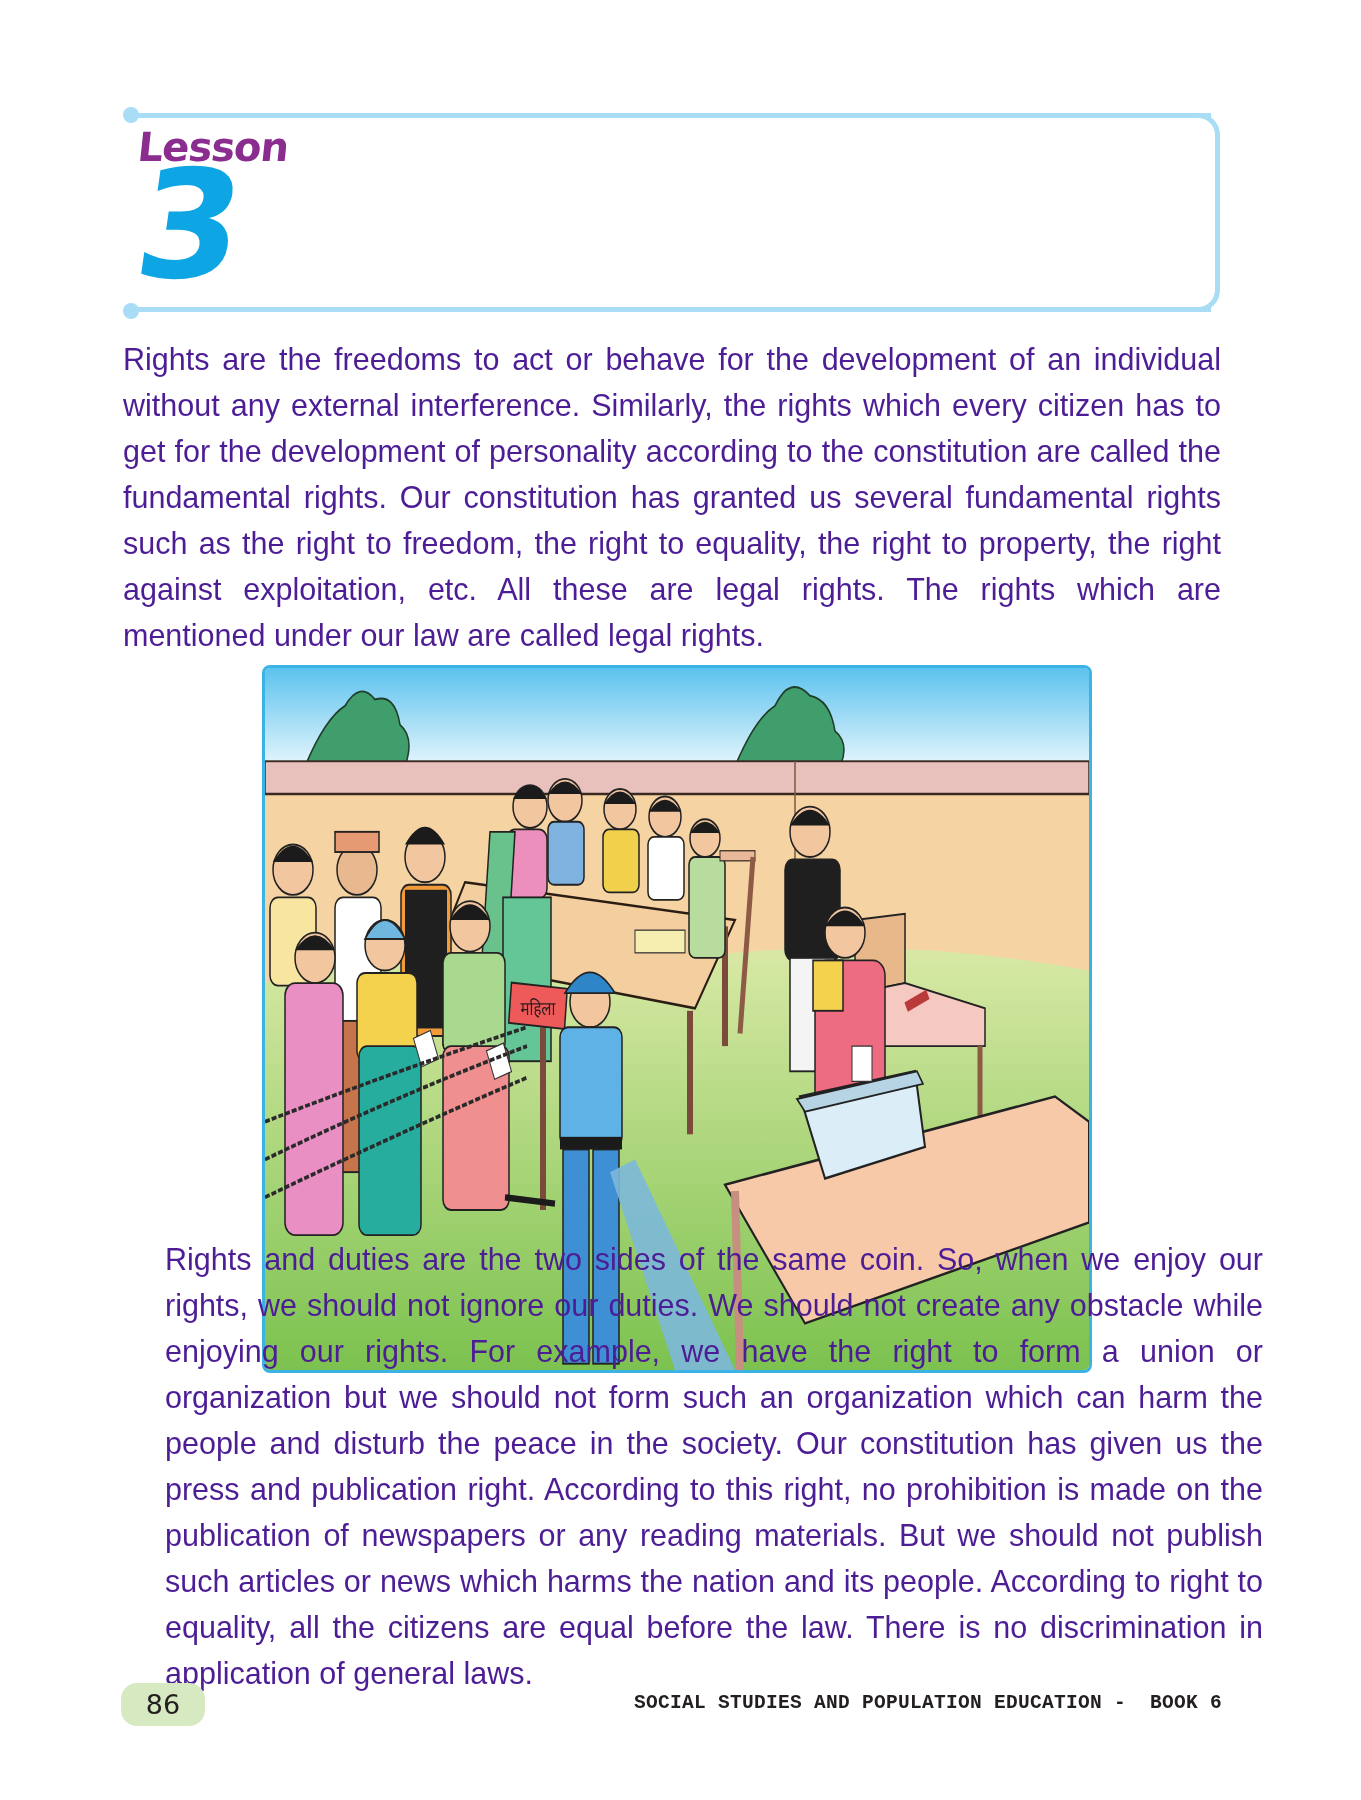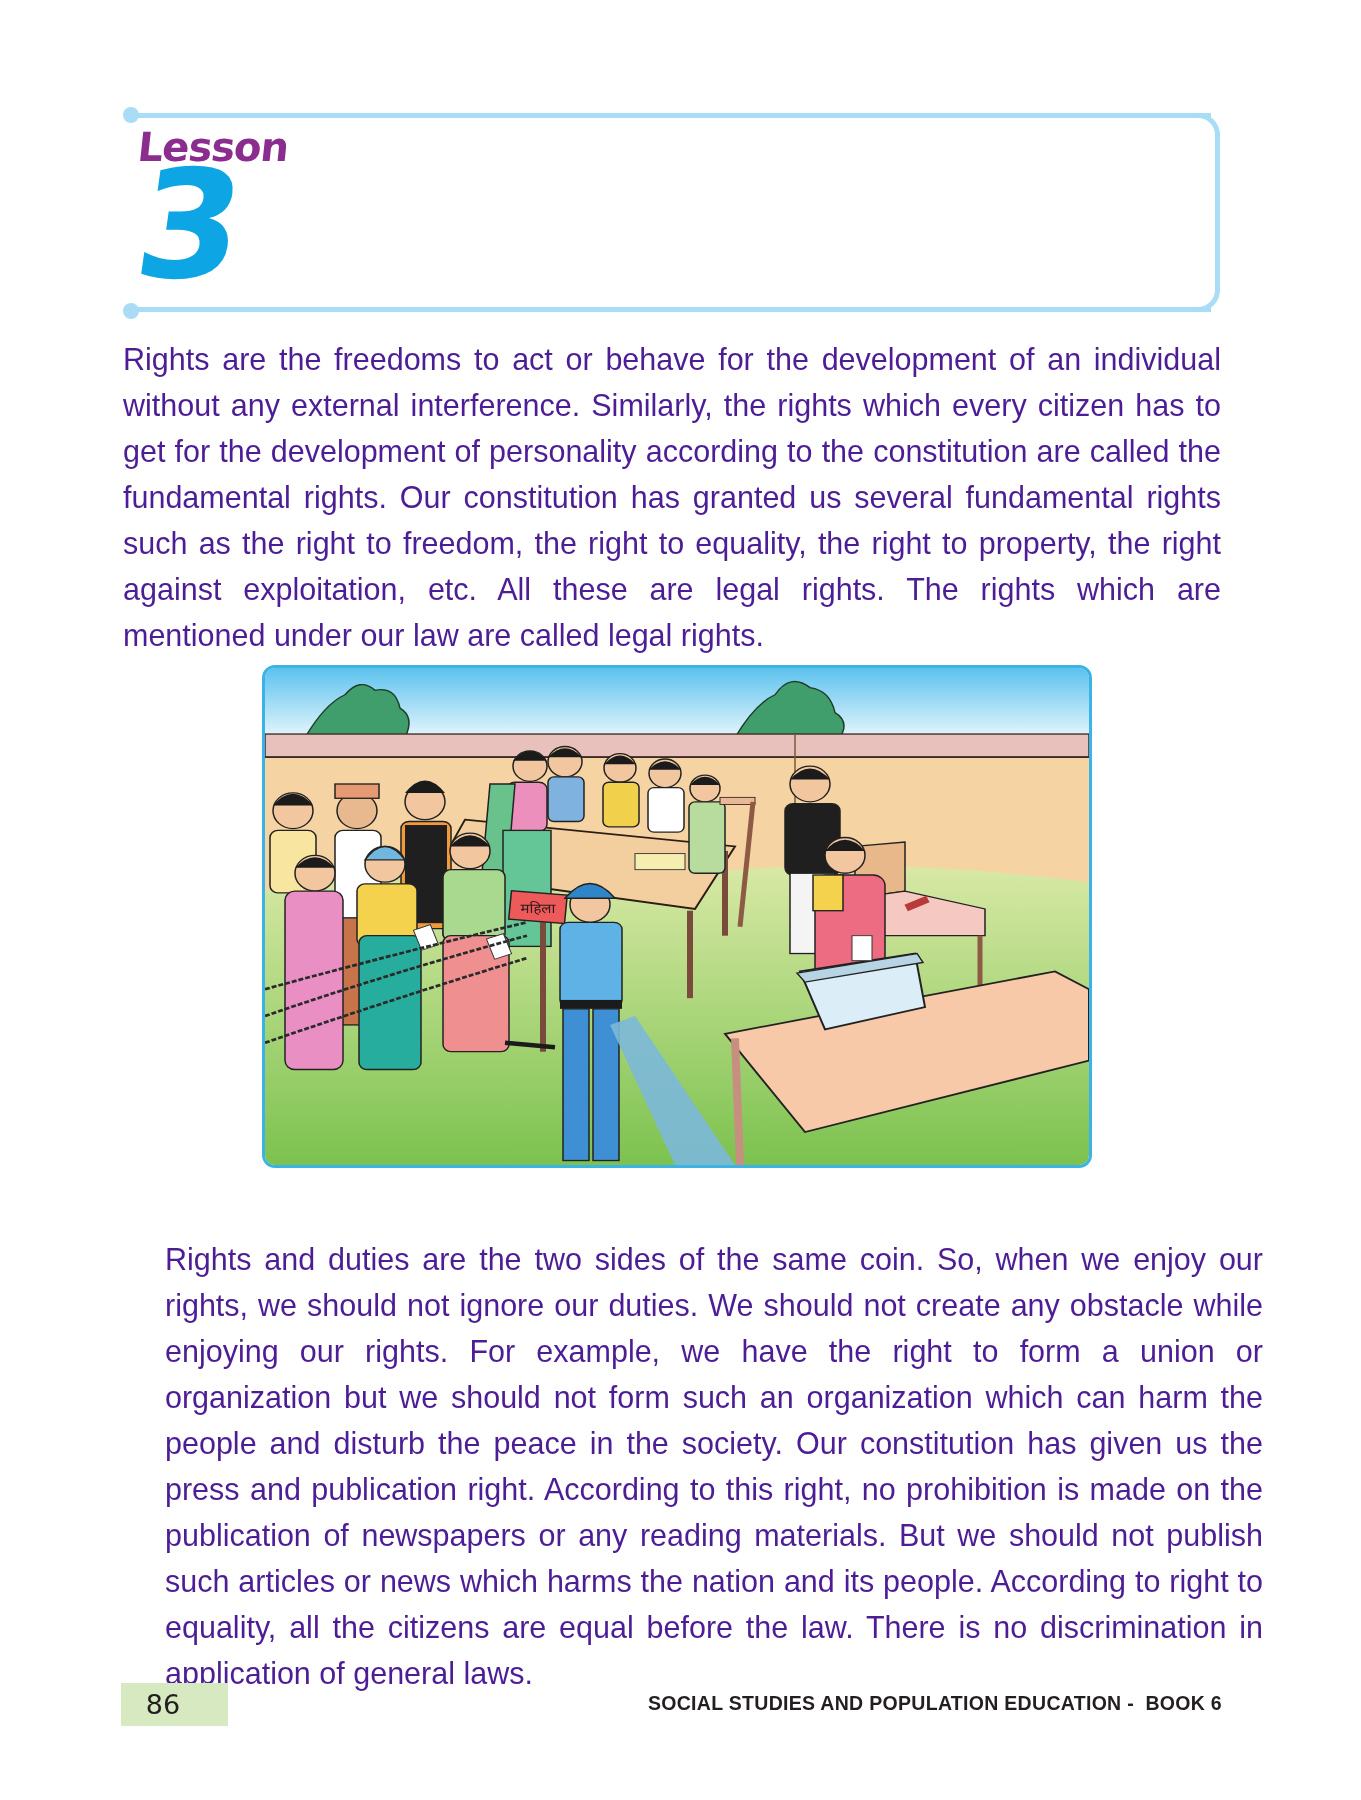--- a/index.html
+++ b/index.html
@@ -21,29 +21,29 @@
     .title { position: absolute; left: 503px; top: 188px; font-family: "Liberation Sans", sans-serif;
       font-weight: bold; font-size: 50px; line-height: 56px; color: #231f20; letter-spacing: 4px; }
 
     
     .para { position: absolute; left: 123px; width: 1098px; font-family: Liberation Sans, sans-serif;
       font-size: 30.5px; line-height: 46px; color: #4c1d95; text-align: justify; text-align-last: left; margin: 0; }
     .para.p1 { top: 336px; }
     .para.p2 { top: 1236px; margin-left: 42px; }
 
     
-    .figure { position: absolute; left: 262px; top: 665px; width: 830px; height: 503px; border: 3px solid #3bb4e5;
-      border-radius: 13px; overflow: hidden; box-sizing: border-box; background: #cfeefb; }
+    .figure { position: absolute; left: 262px; top: 665px; width: 830px; height: 708px; border: 3px solid #3bb4e5;
+      border-radius: 8px; overflow: hidden; box-sizing: border-box; background: #cfeefb; }
     .figure svg { display: block; width: 100%; height: 100%; }
 
     
-    .page-num-box { position: absolute; left: 121px; top: 1683px; width: 107px; height: 43px; background: #d7e9c0; }
+    .page-num-box { position: absolute; left: 121px; top: 1683px; width: 84px; height: 43px; background: #d7e9c0; border-radius: 16px; }
     .page-num { position: absolute; left: 0; top: 0; width: 84px; height: 43px; line-height: 43px; text-align: center;
       font-family: "DejaVu Sans", sans-serif; font-size: 27px; color: #231f20; }
-    .footer-title { position: absolute; right: 139px; top: 1692px; font-family: Liberation Sans, sans-serif;
+    .footer-title { position: absolute; right: 139px; top: 1692px; font-family: Liberation Mono, monospace;
       font-weight: bold; font-size: 19.5px; color: #231f20; letter-spacing: 0.3px; white-space: pre; }
   </style>
 </head>
 <body>
 
 <div class="page">
 
   <div class="hdr-line-top"></div>
   <div class="hdr-dot top"></div>
   <div class="hdr-line-bot"></div>

